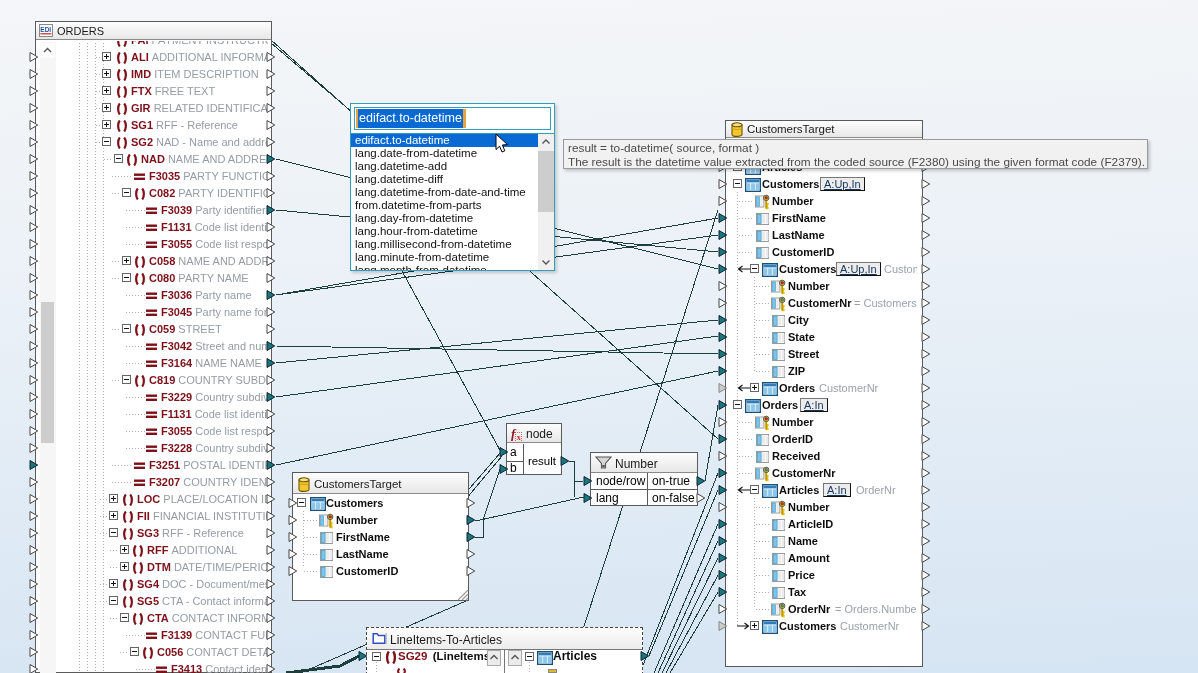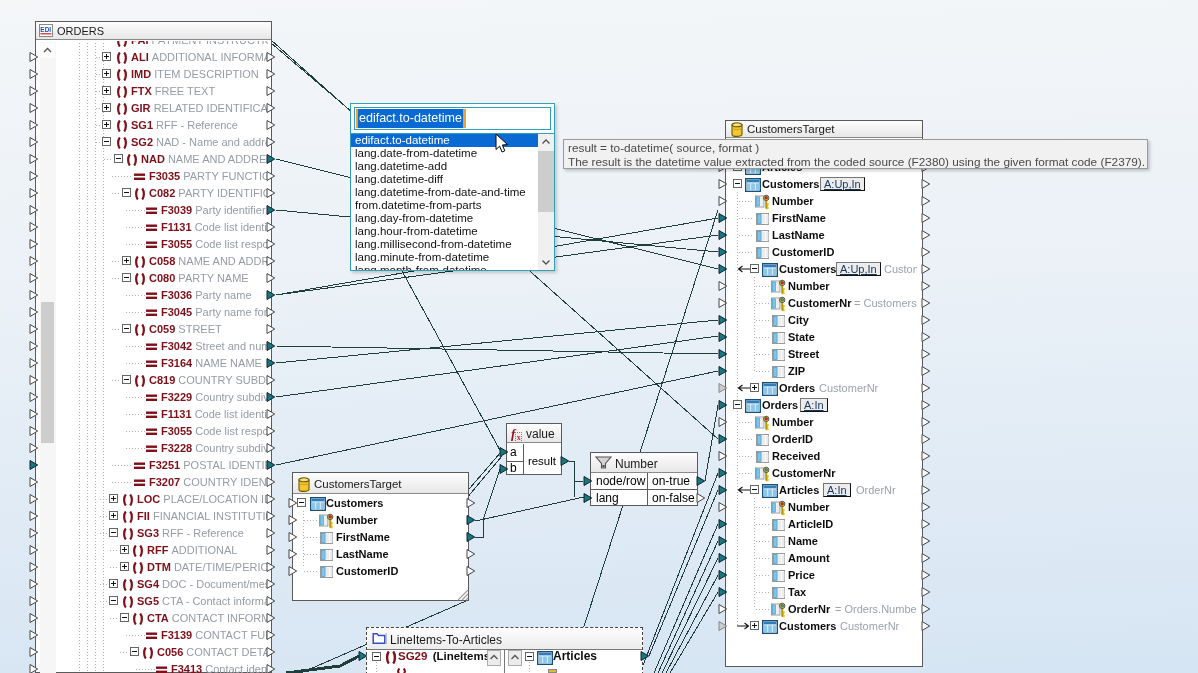--- a/index.html
+++ b/index.html
@@ -1124,21 +1124,21 @@
   </svg>
 <svg style="position:absolute;left:466px;top:566px;z-index:4" width="10" height="10" viewBox="0 0 10 10">
     <path d="M1,0.5 L1,9.5 L8.7,5 Z" fill="#ffffff" stroke="#444" stroke-width="1"></path>
   </svg>
 <div class="guide" style="left:303px;top:511px;height:57px"></div>
 <svg class="abs" style="left:458px;top:590px;z-index:3" width="11" height="11" viewBox="0 0 11 11">
     <path d="M10,0 L0,10 M10,4 L4,10 M10,8 L8,10" stroke="#999" stroke-width="1.2" fill="none"></path>
   </svg>
 <div class="comp" style="left:506px;top:423px;width:56px;height:52px"></div>
 <div class="ctitle" style="left:507px;top:424px;width:54px;height:19px"></div>
-<div class="ctext" style="left:526px;top:427px;font-size:12px">value</div>
+<div class="ctext" style="left:526px;top:427px;font-size:12px">node</div>
 <div class="abs" style="left:511px;top:426px;z-index:3;font-family:'Liberation Serif',serif;font-style:italic;font-weight:bold;font-size:13px;color:#8b1622">f<span style="font-size:8px;font-style:normal;border:1px dotted #cc6666;padding:0 0.5px;color:#cc2222;vertical-align:-2px">x</span></div>
 <div class="abs" style="left:523px;top:444px;width:1px;height:30px;background:#5a5a5a;z-index:3"></div>
 <div class="abs" style="left:507px;top:461px;width:16px;height:1px;background:#5a5a5a;z-index:3"></div>
 <div class="abs" style="left:510px;top:444px;height:17px;line-height:17px;font-size:12px;z-index:3">a</div>
 <div class="abs" style="left:510px;top:461px;height:14px;line-height:14px;font-size:12px;z-index:3">b</div>
 <div class="abs" style="left:526px;top:453px;width:30px;height:17px;line-height:17px;font-size:11.5px;text-align:right;z-index:3">result</div>
 <svg style="position:absolute;left:499px;top:447px;z-index:4" width="10" height="10" viewBox="0 0 10 10">
     <path d="M1,0.5 L1,9.5 L8.7,5 Z" fill="#17777c" stroke="#123" stroke-width="1"></path>
   </svg>
 <svg style="position:absolute;left:499px;top:464px;z-index:4" width="10" height="10" viewBox="0 0 10 10">

